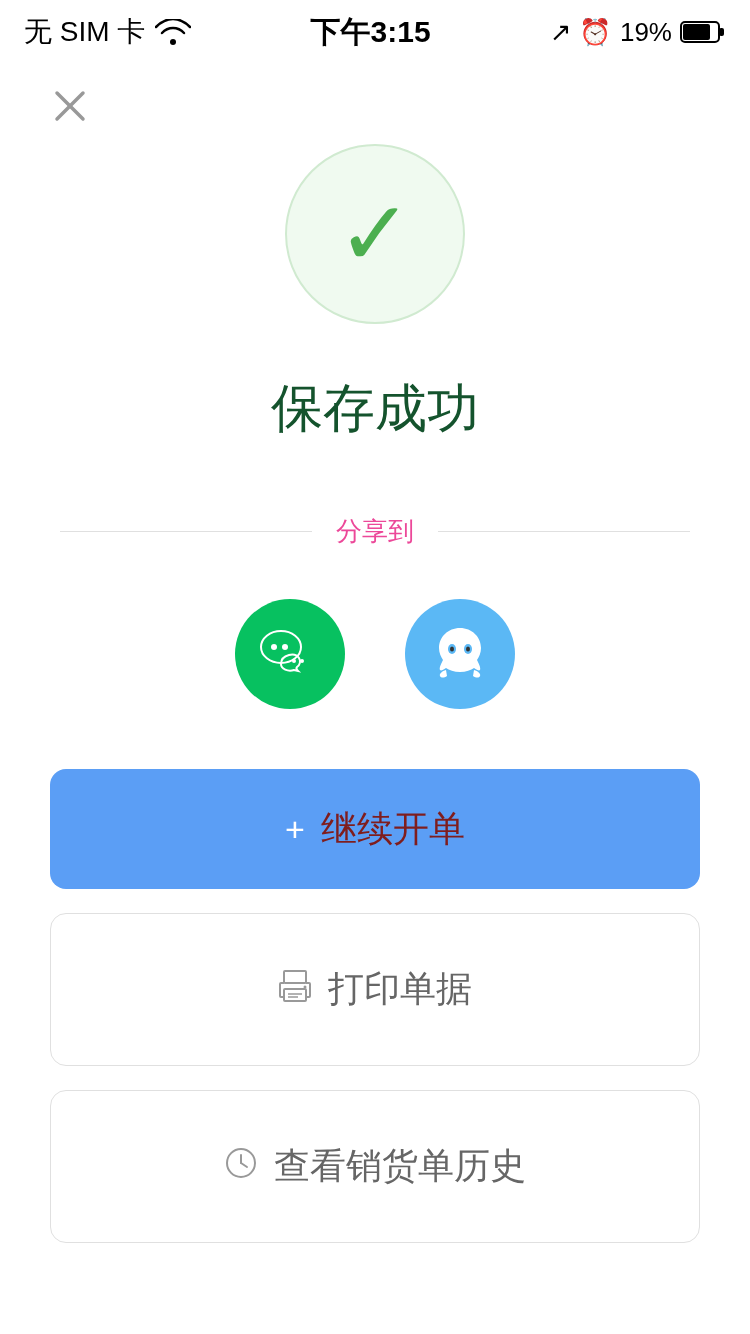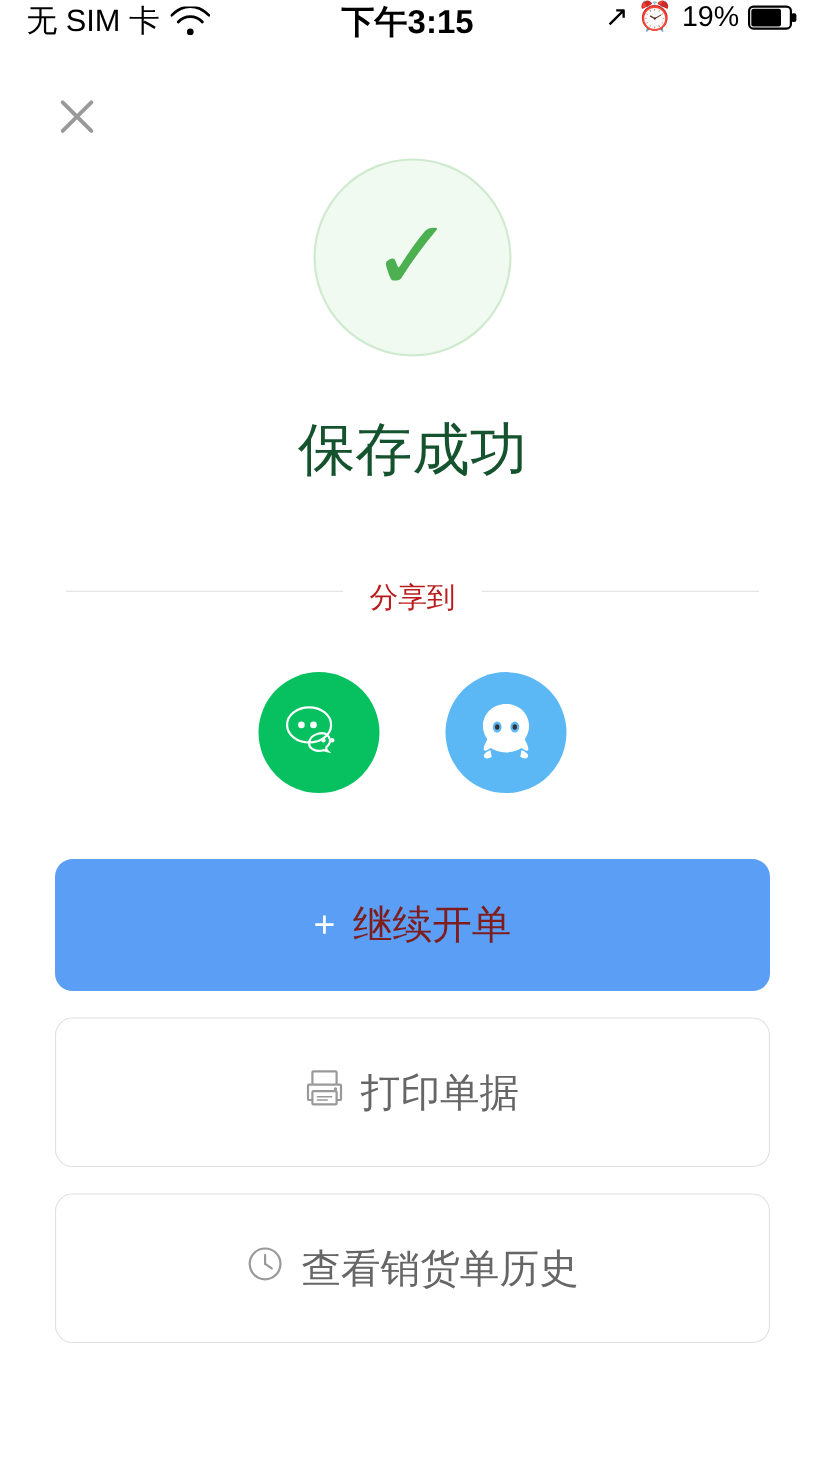--- a/index.html
+++ b/index.html
@@ -16,21 +16,21 @@
       font-family: -apple-system, 'PingFang SC', 'Helvetica Neue', Arial, sans-serif;
       overflow: hidden;
     }
 
     
     .status-bar {
       width: 100%;
       height: 64px;
       background: #ffffff;
       display: flex;
-      align-items: flex-start;
+      align-items: center;
       justify-content: space-between;
       padding: 0 24px;
     }
 
     .status-left {
       display: flex;
       align-items: center;
       gap: 10px;
       font-size: 28px;
       color: #000;
@@ -134,23 +134,22 @@
     }
 
     .divider-line {
       flex: 1;
       height: 1px;
       background: #e0e0e0;
     }
 
     .share-label {
       font-size: 26px;
-      color: #b91c1c;
+      color: #ec4899;
       padding: 0 24px;
-      margin-top: 12px;
     }
 
     .share-icons {
       display: flex;
       gap: 60px;
       justify-content: center;
     }
 
     .share-icon-btn {
       width: 110px;
@@ -194,21 +193,21 @@
     }
 
     .btn-primary-text {
       font-size: 36px;
       color: #7f1d1d;
       font-weight: 400;
     }
 
     .btn-secondary {
       width: 100%;
-      height: 136px;
+      height: 153px;
       border-radius: 16px;
       background: #ffffff;
       border: 1px solid #e0e0e0;
       cursor: pointer;
       display: flex;
       align-items: center;
       justify-content: center;
       gap: 16px;
     }
 

